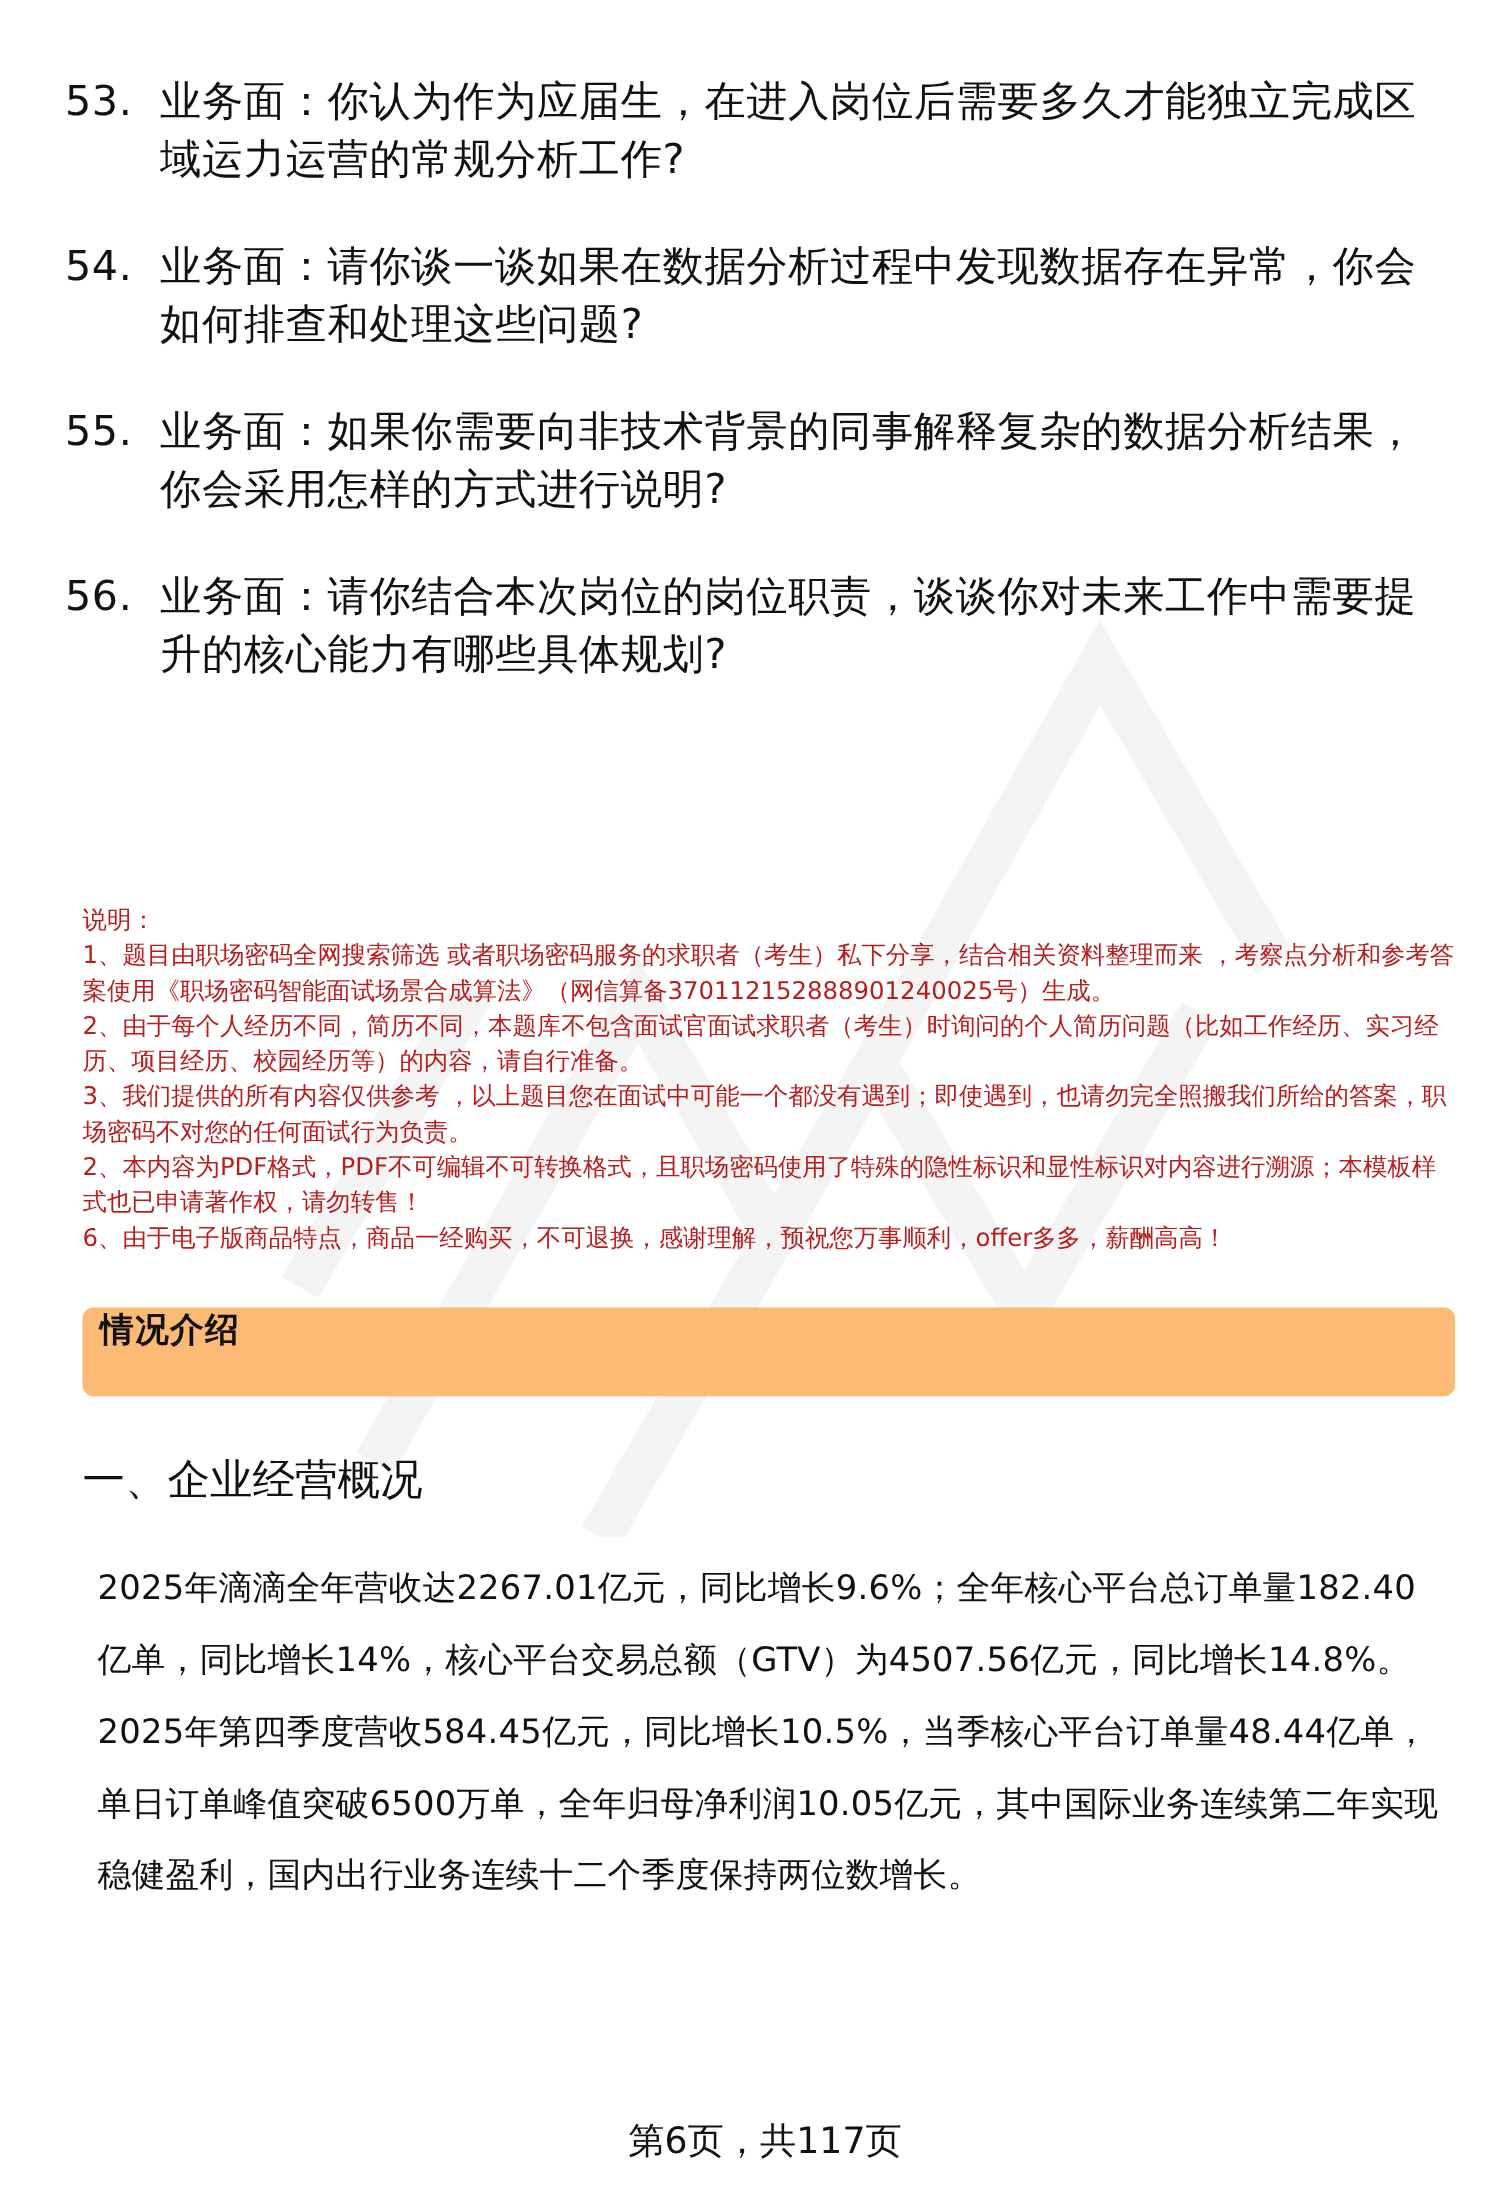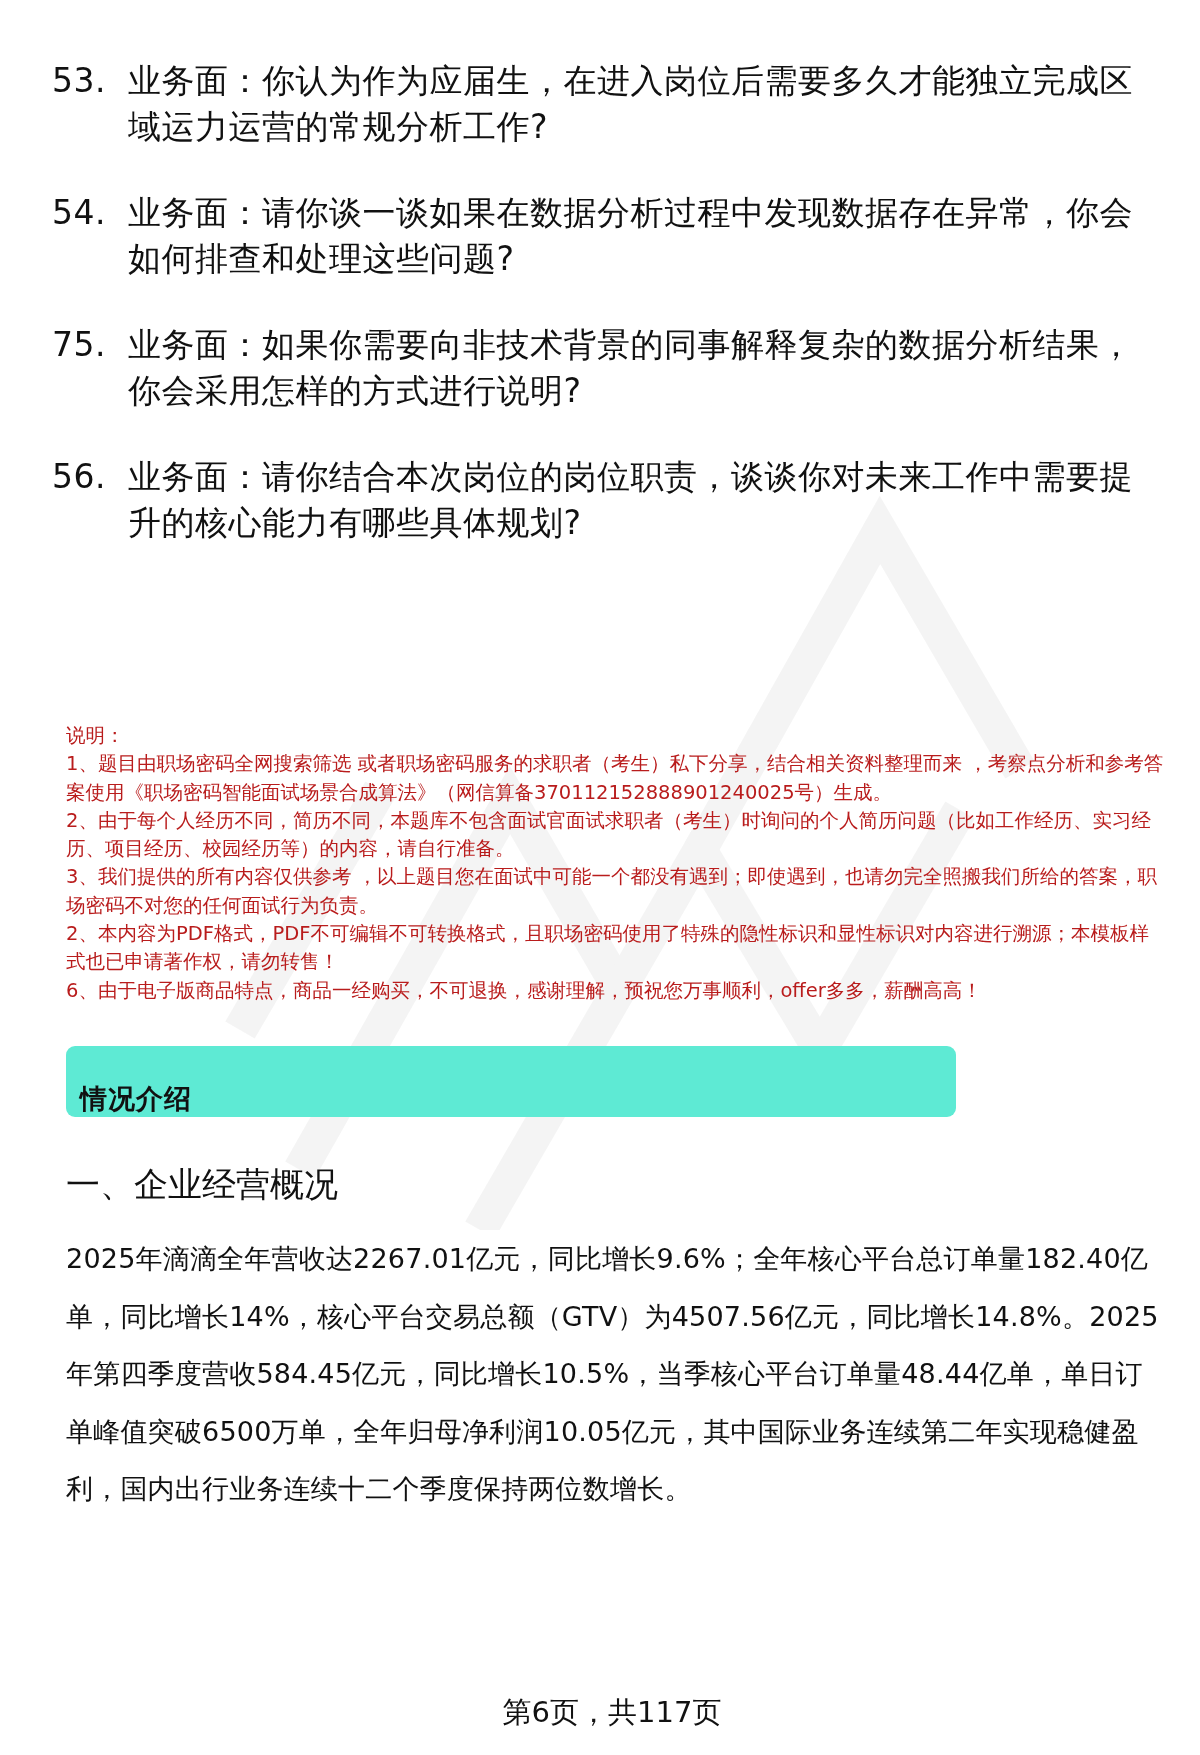--- a/index.html
+++ b/index.html
@@ -58,26 +58,26 @@
       line-height: 28.3px;
       color: #b91c1c;
     }
     .notes p {
       margin: 0;
     }
     .section-bar {
       position: absolute;
       left: 66px;
       top: 1046px;
-      width: 890px;
+      width: 1098px;
       height: 71px;
-      background: #5eead4;
+      background: #fdba74;
       border-radius: 9px;
       display: flex;
-      align-items: flex-end;
+      align-items: flex-start;
     }
     .section-bar-title {
       margin-left: 14px;
       font-size: 27px;
       font-weight: bold;
       color: #111111;
       letter-spacing: 1px;
     }
     .subheading {
       position: absolute;
@@ -88,21 +88,21 @@
     }
     .body-text {
       position: absolute;
       left: 66px;
       top: 1230px;
       width: 1100px;
       font-size: 27px;
       line-height: 57.5px;
       letter-spacing: 0.2px;
     }
-    .body-text p { margin: 0; }
+    .body-text p { margin: 12px; }
     .page-footer {
       position: absolute;
       left: 12px;
       top: 1692px;
       width: 1200px;
       text-align: center;
       font-size: 29px;
       line-height: 40px;
     }
   </style>
@@ -124,21 +124,21 @@
   <div class="q-list">
     <div class="q-item">
       <span class="q-num">53.</span>
       <span class="q-text">业务面：你认为作为应届生，在进入岗位后需要多久才能独立完成区域运力运营的常规分析工作?</span>
     </div>
     <div class="q-item">
       <span class="q-num">54.</span>
       <span class="q-text">业务面：请你谈一谈如果在数据分析过程中发现数据存在异常，你会如何排查和处理这些问题?</span>
     </div>
     <div class="q-item">
-      <span class="q-num">75.</span>
+      <span class="q-num">55.</span>
       <span class="q-text">业务面：如果你需要向非技术背景的同事解释复杂的数据分析结果，你会采用怎样的方式进行说明?</span>
     </div>
     <div class="q-item">
       <span class="q-num">56.</span>
       <span class="q-text">业务面：请你结合本次岗位的岗位职责，谈谈你对未来工作中需要提升的核心能力有哪些具体规划?</span>
     </div>
   </div>
 
   <div class="notes">
     <p>说明：</p>

